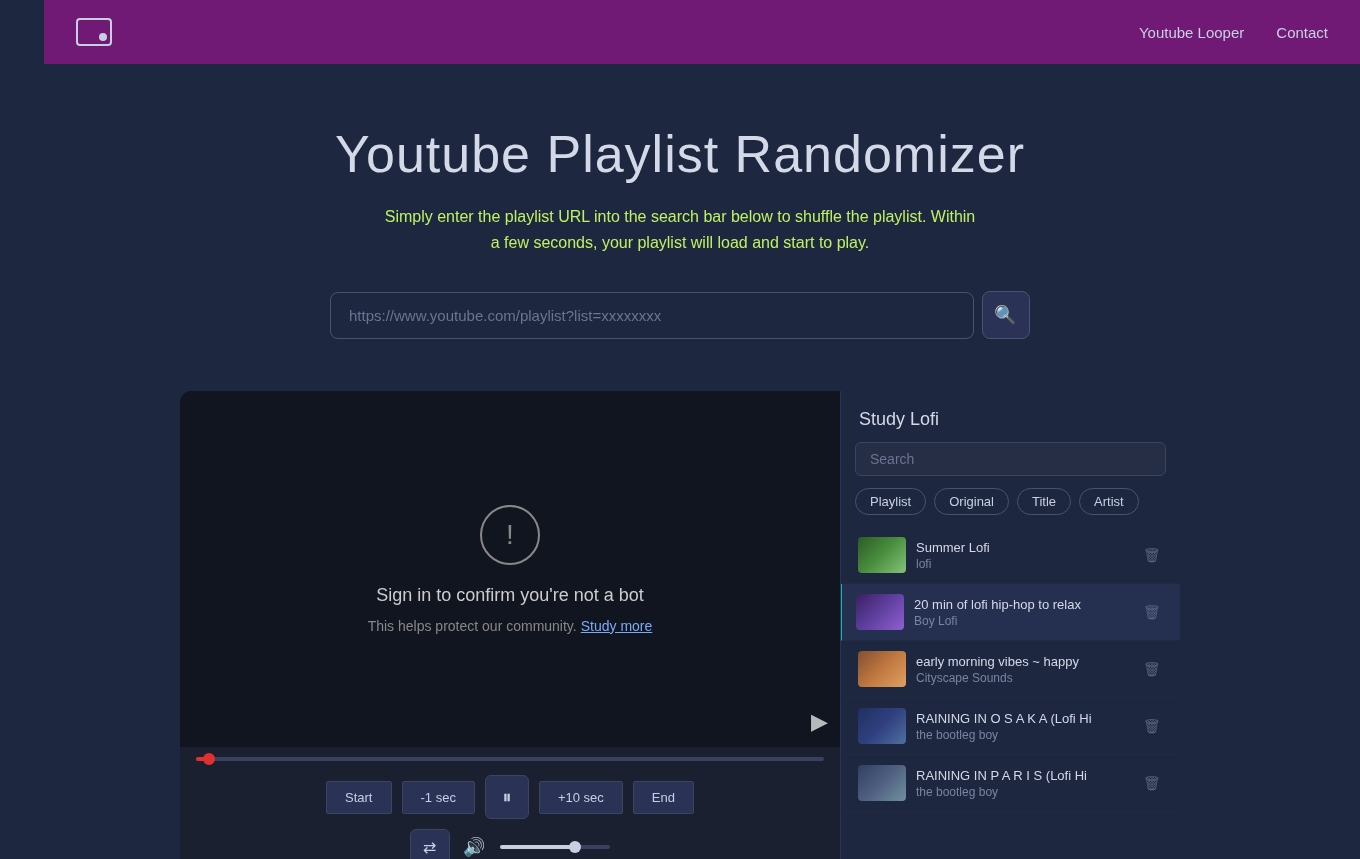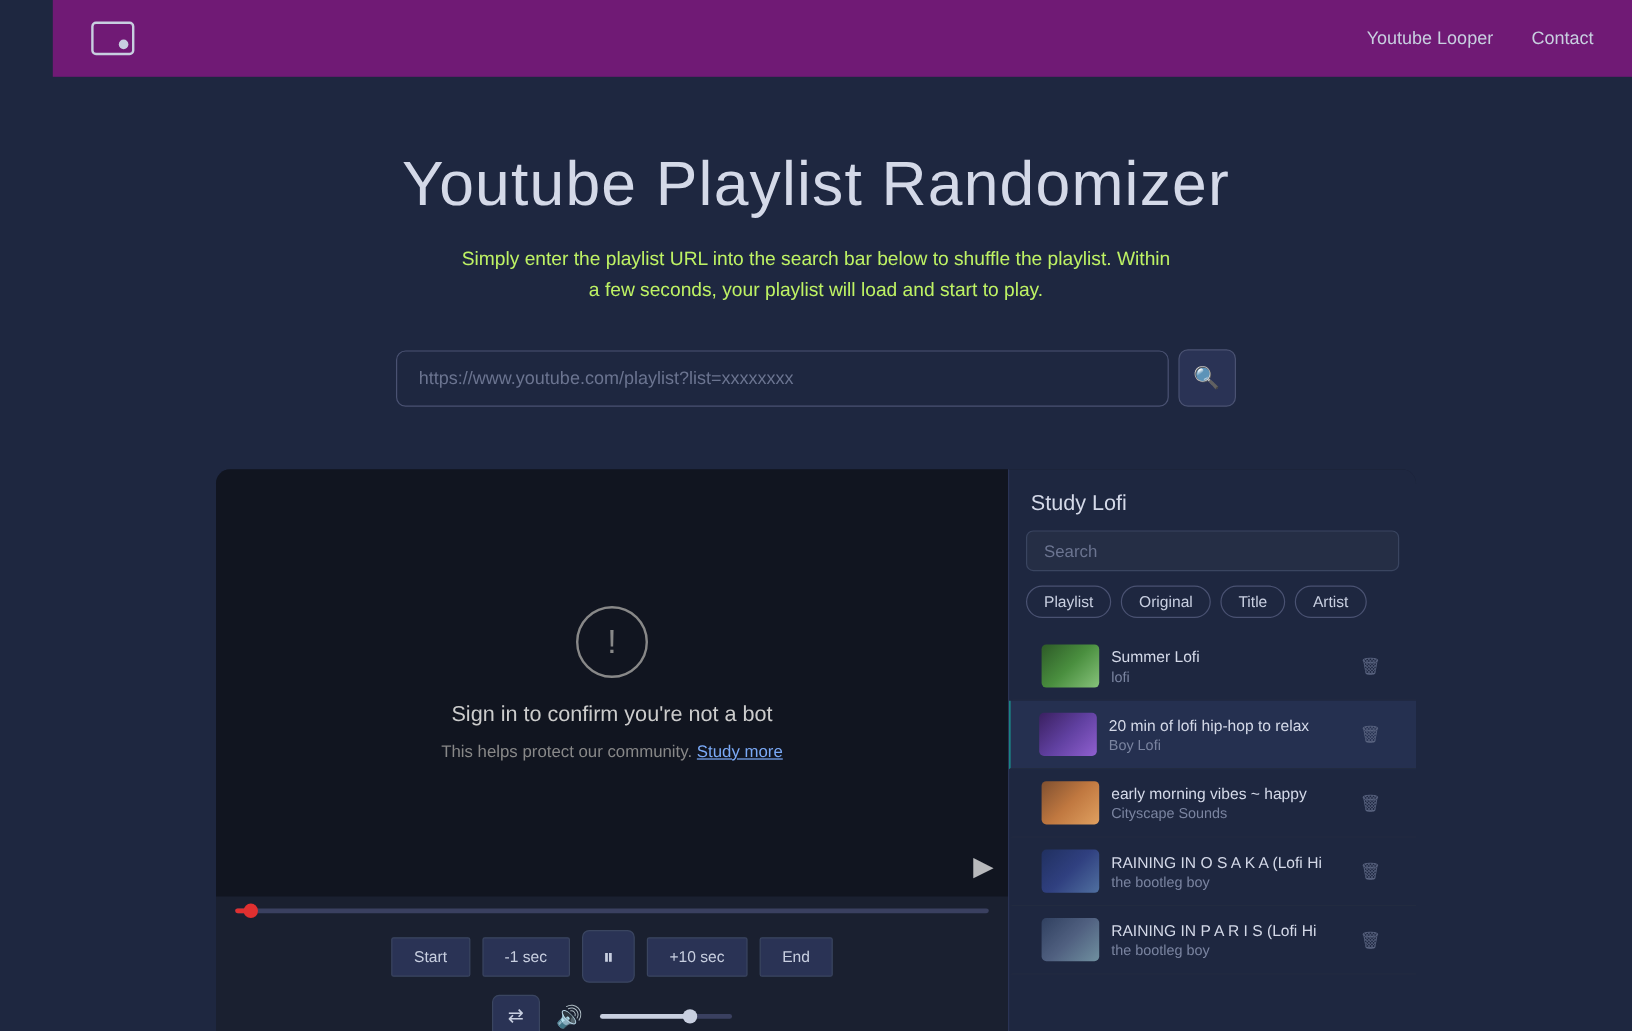--- a/index.html
+++ b/index.html
@@ -336,21 +336,21 @@
     }
 
     .playlist-items {
       flex: 1;
       overflow-y: auto;
     }
 
     .playlist-item {
       display: flex;
       align-items: center;
-      padding: 10px 24px;
+      padding: 10px 14px;
       gap: 10px;
       border-bottom: 1px solid #222b40;
       cursor: pointer;
     }
 
     .playlist-item.active {
       background: #253050;
       border-left: 1px solid #14b8a6;
     }
 

